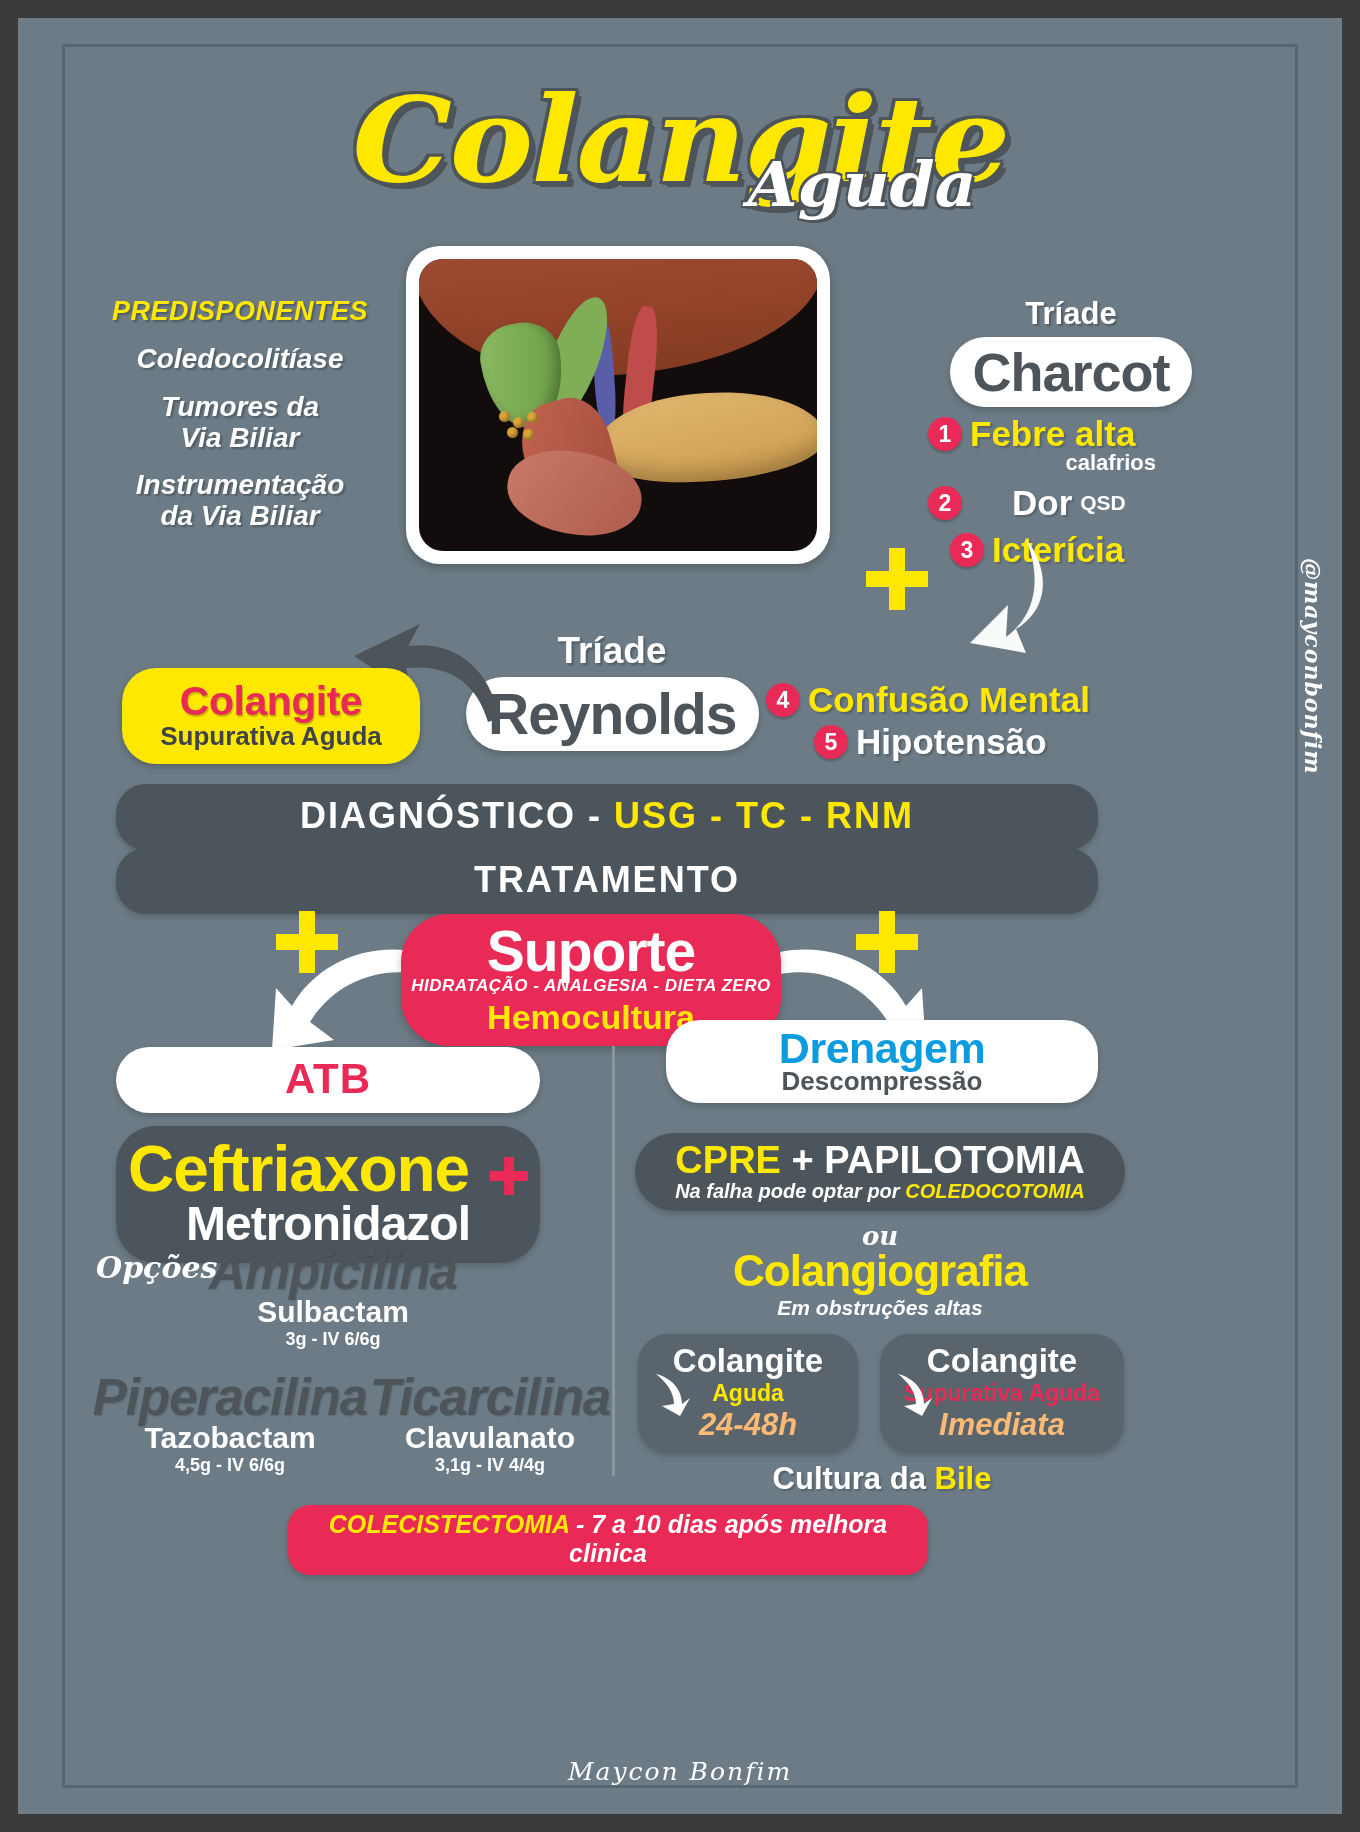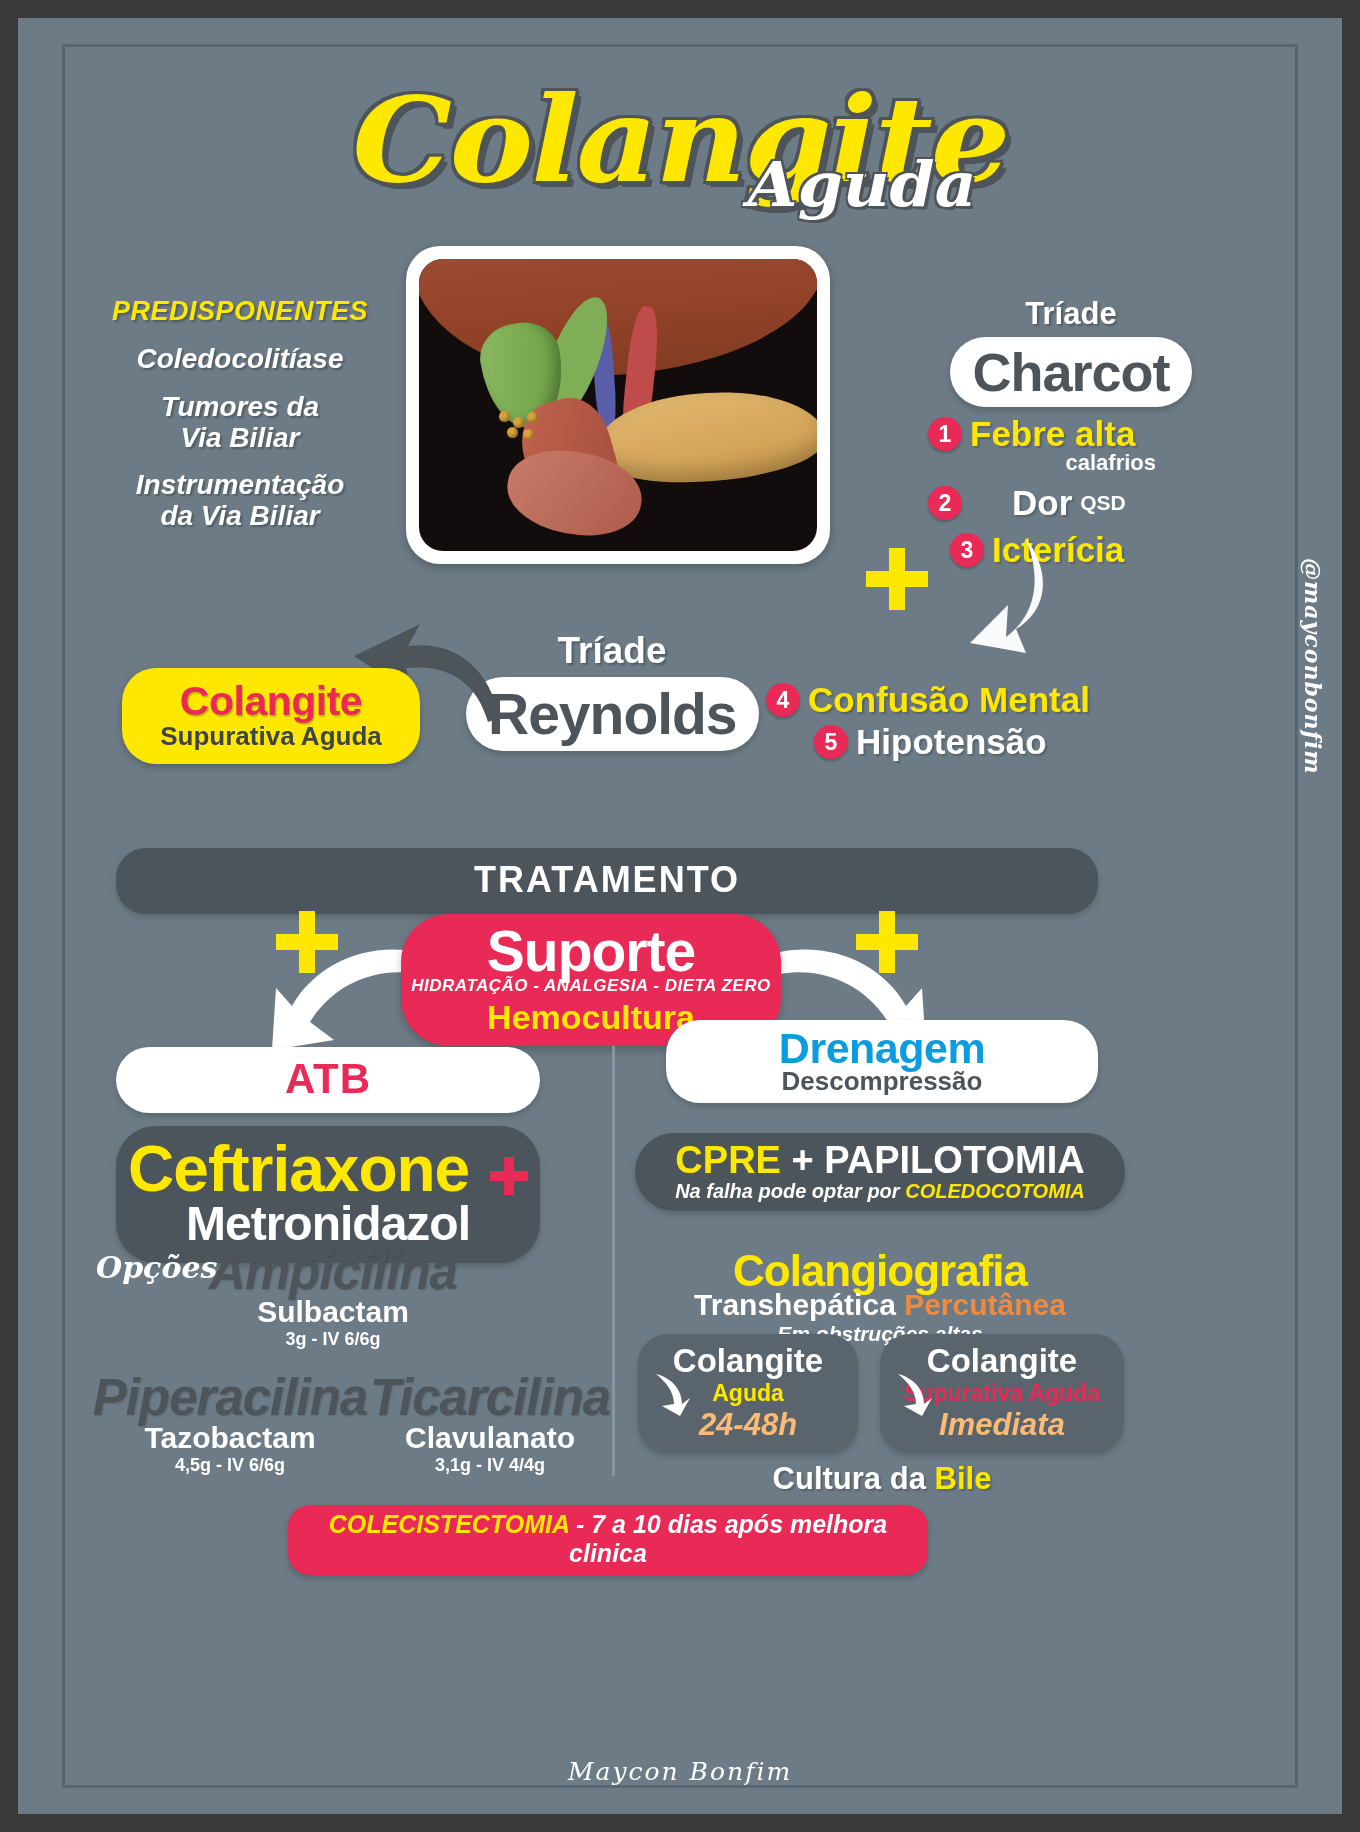--- a/index.html
+++ b/index.html
@@ -309,20 +309,27 @@
     <div class="sym-row">
       <div class="num">4</div>
       <div class="sym-y">Confusão Mental</div>
     </div>
     <div class="sym-row" style="margin-left:48px;margin-top:2px">
       <div class="num">5</div>
       <div class="sym-w">Hipotensão</div>
     </div>
   </div>
 
+  <div class="bar" style="top:766px">
+    <div class="bar-txt">
+      <span>DIAGNÓSTICO</span>
+      <span>-</span>
+      <span class="y">USG  -  TC - RNM</span>
+    </div>
+  </div>
 
   <div class="bar" style="top:830px">
     <div class="bar-txt">TRATAMENTO</div>
   </div>
 
   <div class="cross" style="left:258px;top:893px">
     <svg width="62" height="62" viewBox="0 0 62 62">
         <path d="M23 0h16v23h23v16H39v23H23V39H0V23h23z" fill="#ffe800"></path>
       </svg>
   </div>
@@ -388,27 +395,24 @@
   <div class="gray-box cpre">
     <div class="p1">
       <span class="y">CPRE</span>
       <span class="w">+ PAPILOTOMIA</span>
     </div>
     <div class="p2">
       <span>Na falha pode optar por </span><span class="y">COLEDOCOTOMIA</span>
     </div>
   </div>
 
+  <div class="ou">ou</div>
 
   <div class="colangio">
     <div class="g1">Colangiografia</div>
-    <div class="g2">
-      <span>Transhepática</span>
-      <span class="o">Percutânea</span>
-    </div>
     <div class="g3">Em obstruções altas</div>
   </div>
 
   <div class="cbox" style="left:620px;top:1316px;width:220px">
     <div class="t1">Colangite</div>
     <div class="t2" style="color:#ffe800">Aguda</div>
     <div class="t3">24-48h</div>
     <svg class="mini-arrow" width="40" height="44" viewBox="0 0 40 44">
       <path d="M6 2 C22 6 32 18 32 32 L40 26 L30 44 L12 34 L24 32 C24 20 16 10 6 2 Z" fill="#ffffff"></path>
     </svg>

